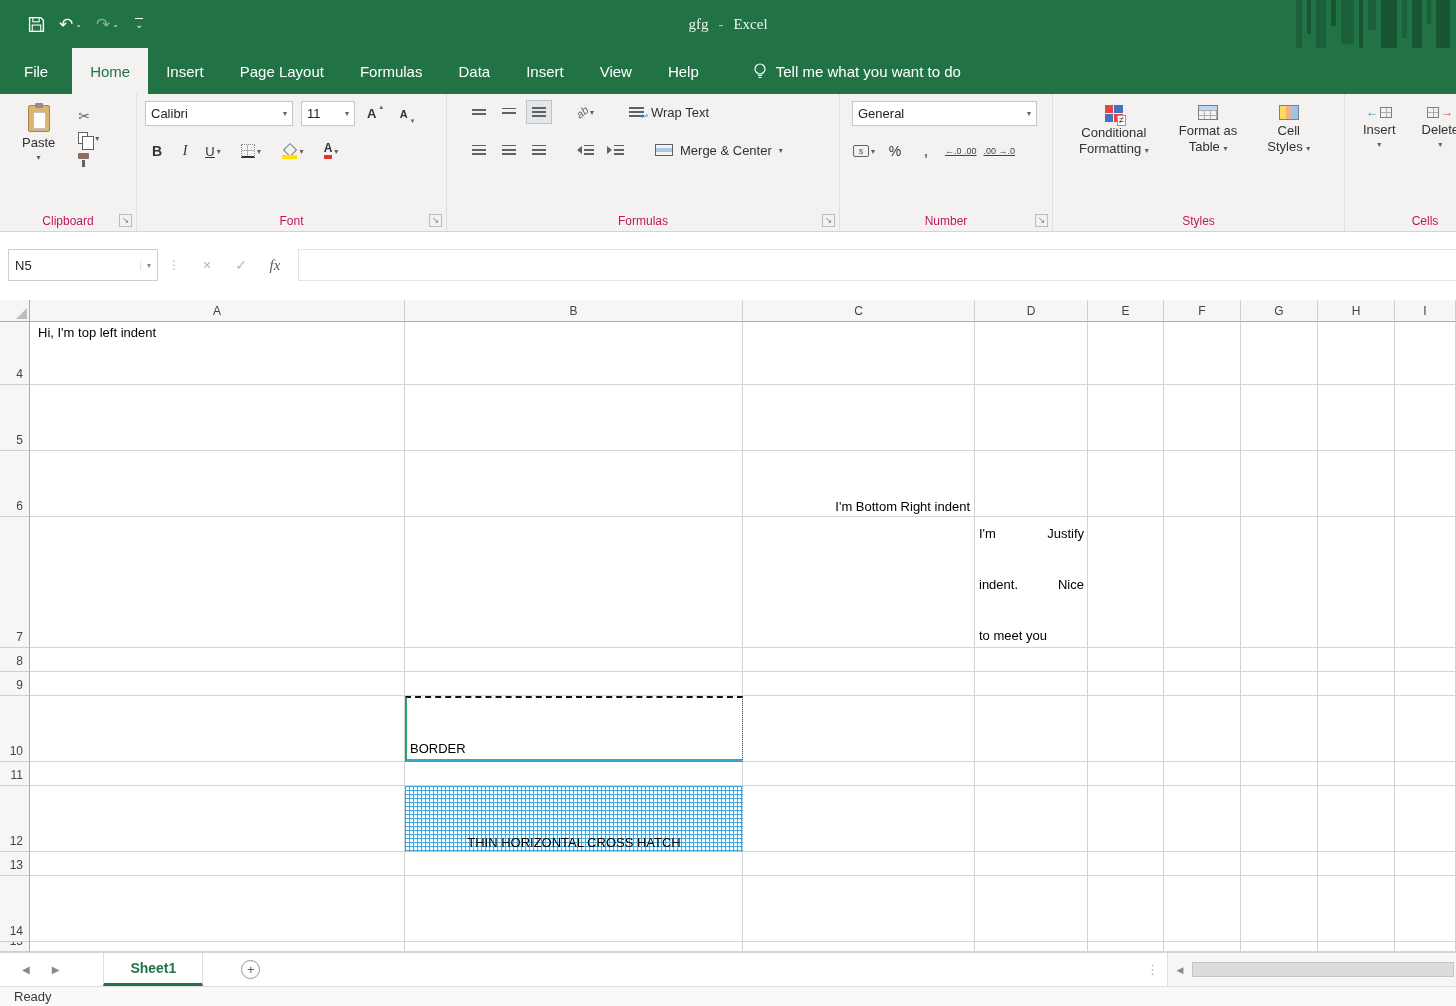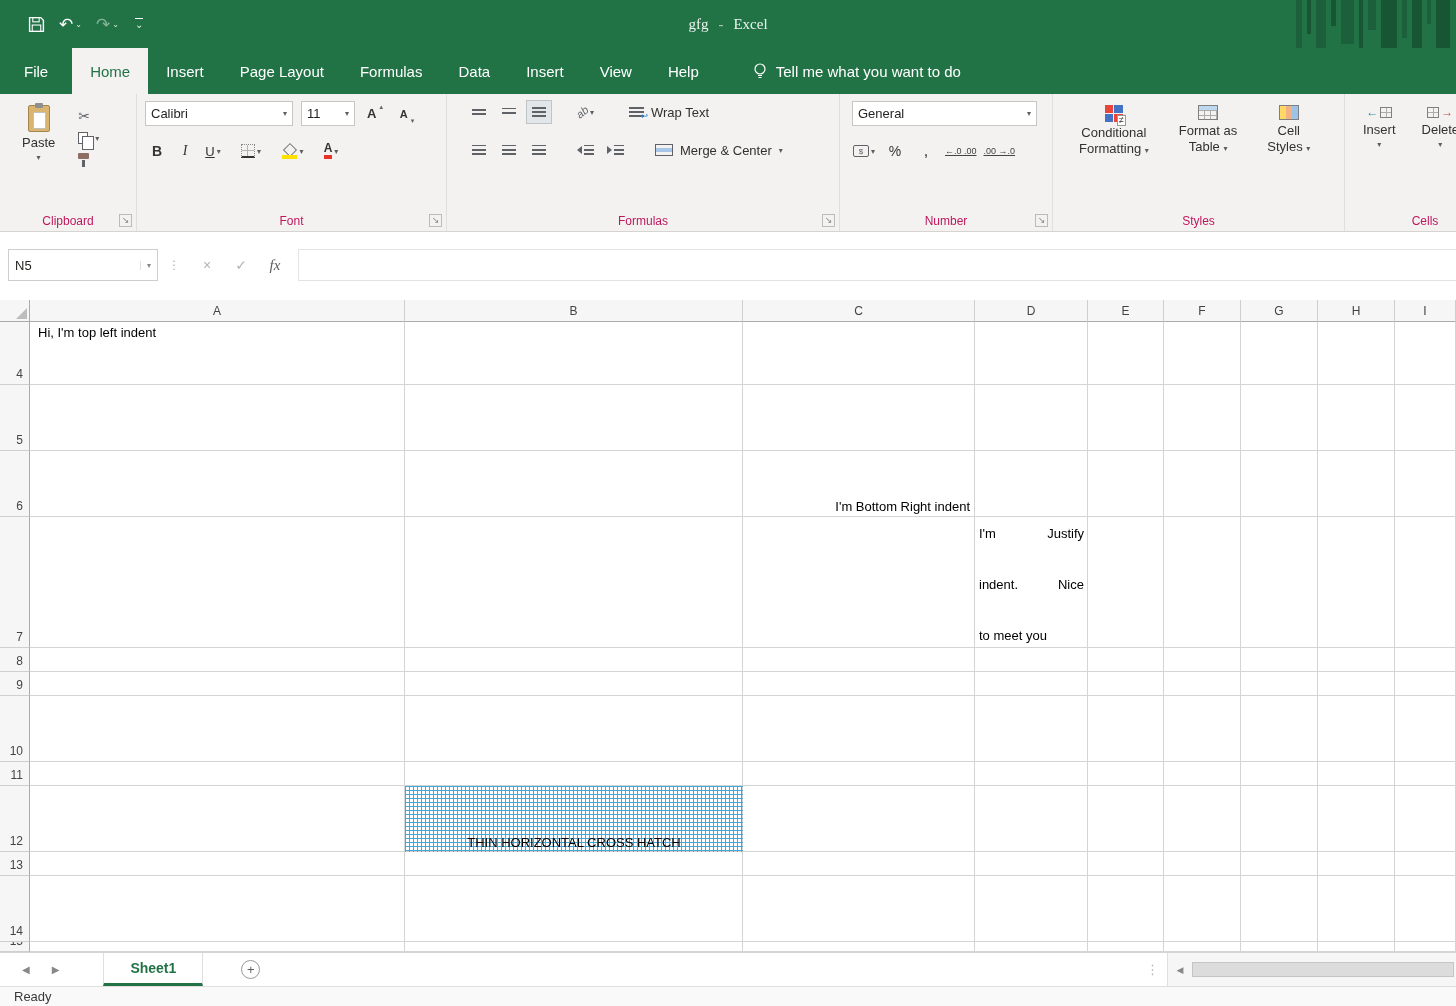--- a/index.html
+++ b/index.html
@@ -455,20 +455,21 @@
         </div>
       <div class="jline">
           <span>indent.</span>
           <span>Nice</span>
         </div>
       <div class="jline">
           <span>to meet you</span>
         </div>
     </div>
     <div class="cell c-c6" style="grid-area:3/3">I'm Bottom Right indent</div>
+    <div class="cell c-b10" style="grid-area:7/2">BORDER</div>
     <div class="cell c-b12" style="grid-area:9/2">
         <span>THIN HORIZONTAL CROSS HATCH</span>
       </div>
   <div class="bgcell" style="grid-area: 1 / 1;"></div>
       <div class="bgcell" style="grid-area: 1 / 2;"></div>
       <div class="bgcell" style="grid-area: 1 / 3;"></div>
       <div class="bgcell" style="grid-area: 1 / 4;"></div>
       <div class="bgcell" style="grid-area: 1 / 5;"></div>
       <div class="bgcell" style="grid-area: 1 / 6;"></div>
       <div class="bgcell" style="grid-area: 1 / 7;"></div>

